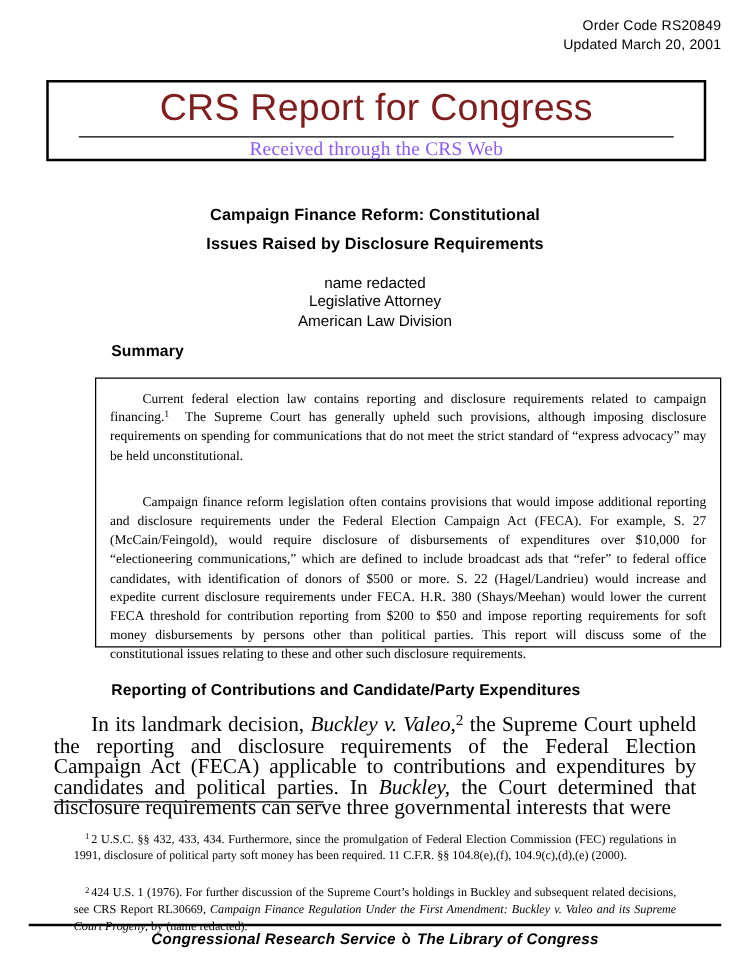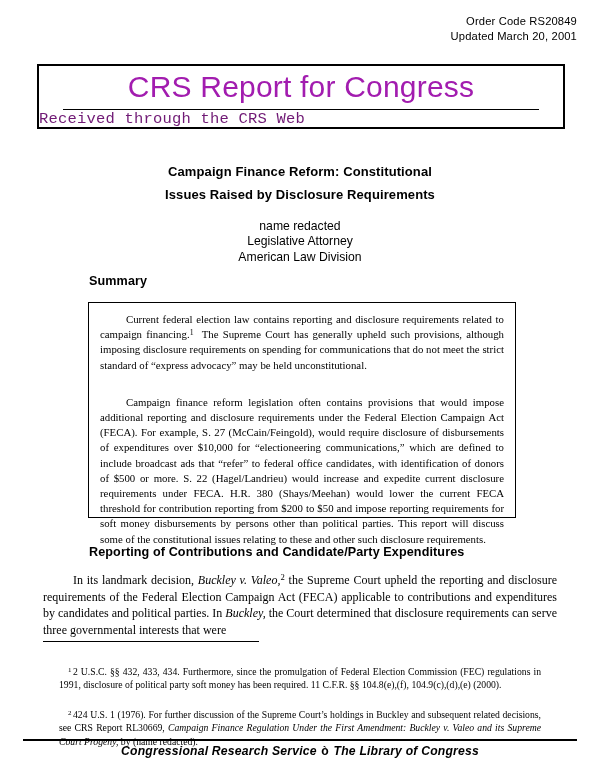--- a/index.html
+++ b/index.html
@@ -51,41 +51,41 @@
     position: absolute;
     left: 0;
     top: 2px;
     width: 100%;
     text-align: center;
     font-family: "Liberation Sans", "DejaVu Sans", sans-serif;
     font-weight: 400;
     font-size: 30px;
     line-height: 38px;
     letter-spacing: 0.2px;
-    color: #a21caf;
+    color: #7f1d1d;
   }
   .banner-rule {
     position: absolute;
     left: 24px;
     right: 24px;
     top: 43px;
     height: 0;
     border-top: 1.6px solid #000;
   }
   .banner-sub {
     position: absolute;
     left: 0;
     top: 44px;
     width: 100%;
-    text-align: left;
-    font-family: Liberation Mono, monospace;
+    text-align: center;
+    font-family: Liberation Serif, serif;
     font-size: 15.5px;
     line-height: 19px;
     letter-spacing: 0.2px;
-    color: #701a75;
+    color: #8b5cf6;
   }
 
   
   .doc-title {
     position: absolute;
     left: 60px;
     top: 161px;
     width: 480px;
     text-align: center;
     font-family: "Liberation Sans", "DejaVu Sans", sans-serif;
@@ -114,23 +114,23 @@
     font-weight: bold;
     font-size: 12.6px;
     letter-spacing: 0.1px;
   }
   .heading-summary { left: 89px; top: 274px; }
   .heading-reporting { left: 89px; top: 545px; }
 
   
   .summary-box {
     position: absolute;
-    left: 88px;
+    left: 76px;
     top: 302px;
-    width: 428px;
+    width: 501px;
     height: 216px;
     border: 1.3px solid #000;
     box-sizing: border-box;
     padding: 9px 11px 0 11px;
   }
   .summary-box p {
     margin: 0;
     text-align: justify;
     text-justify: inter-word;
     font-size: 10.8px;
@@ -141,21 +141,21 @@
 
   
   .body-para {
     position: absolute;
     left: 43px;
     top: 572px;
     width: 514px;
     margin: 0;
     text-align: justify;
     text-justify: inter-word;
-    font-size: 12px;
+    font-size: 17px;
     line-height: 16.6px;
     text-indent: 30px;
   }
 
   
   .fn-rule {
     position: absolute;
     left: 43px;
     top: 641px;
     width: 216px;

